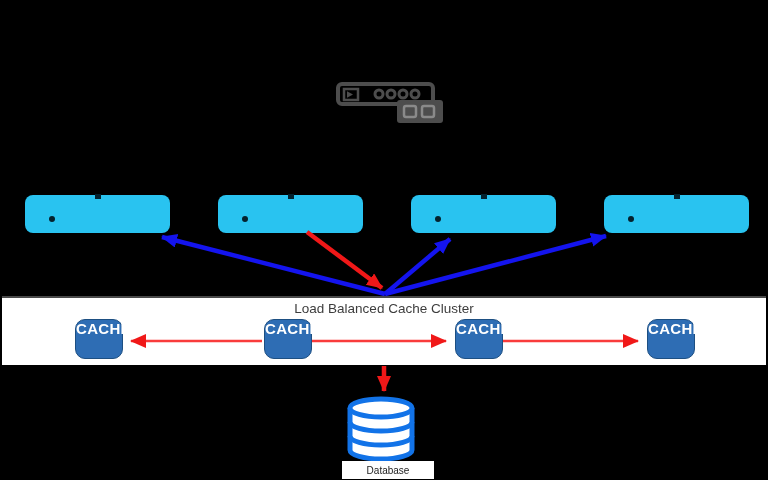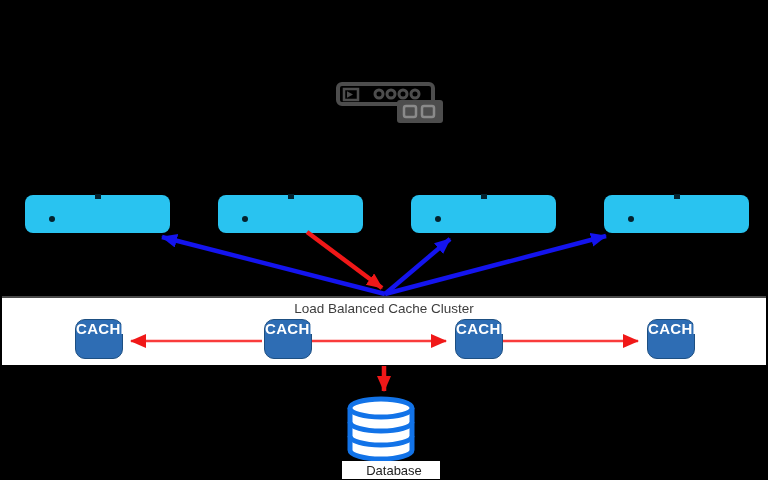--- a/index.html
+++ b/index.html
@@ -69,21 +69,21 @@
     color:#fff;font-size:15px;font-weight:600;letter-spacing:.3px;
     text-align:center;
   }
   .cb1{left:73px;} .cb2{left:262px;} .cb3{left:453px;} .cb4{left:645px;}
 
   
   .db-icon{position:absolute;left:345px;top:395px;width:72px;height:68px;}
   .db-label{
     position:absolute;left:342px;top:461px;width:92px;height:18px;
     background:var(--panel);display:flex;align-items:center;justify-content:center;
-    font-size:13px;color:#222;padding-left:6px;
+    font-size:10px;color:#222;
   }
 </style>
 </head>
 <body>
 
 <div class="stage">
 
 
   <svg class="lb-icon" viewBox="0 0 112 46">
     <rect x="3" y="4" width="95" height="20" rx="4" fill="none" style="stroke:var(--icon-gray)" stroke-width="4"></rect>

